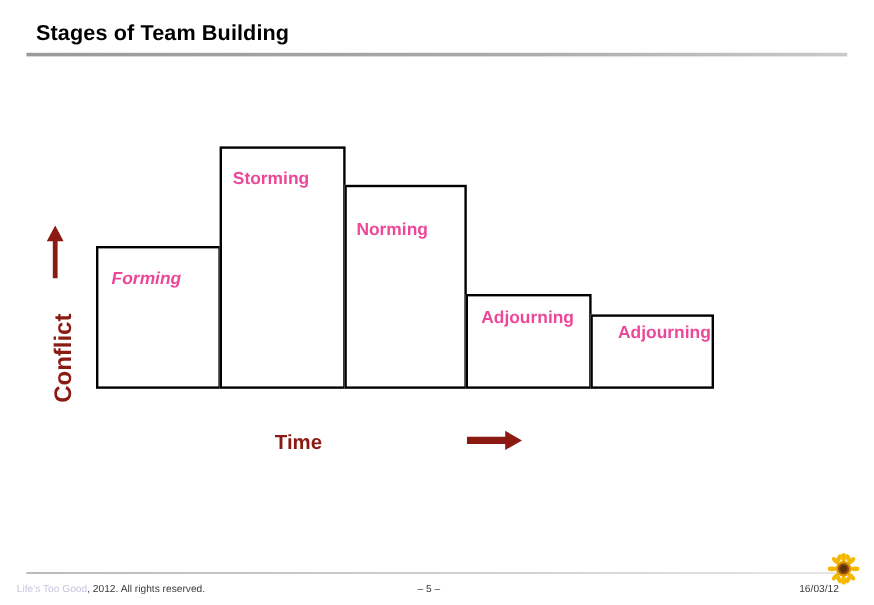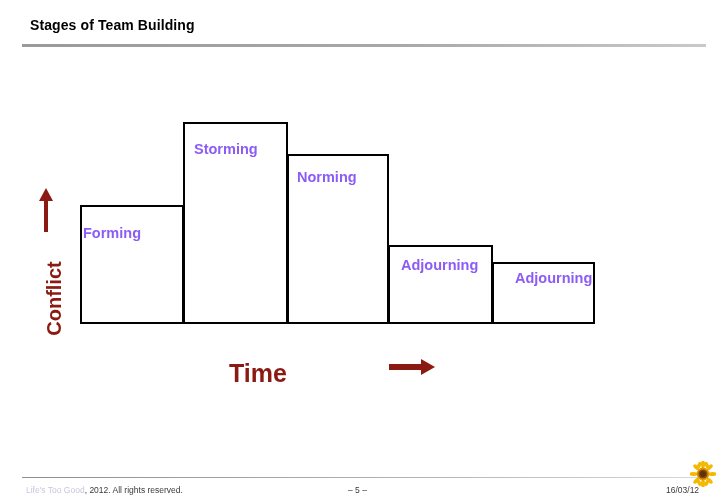--- a/index.html
+++ b/index.html
@@ -14,21 +14,21 @@
     overflow: hidden;
     font-family: "Liberation Sans", sans-serif;
     color: #000000;
   }
 
   
   #slide-title {
     position: absolute;
     left: 30px;
     top: 17px;
-    font-size: 14px;
+    font-size: 18px;
     font-weight: bold;
     letter-spacing: 0.1px;
     color: #000000;
     white-space: nowrap;
   }
   #title-rule {
     position: absolute;
     left: 22px;
     top: 44px;
     width: 684px;
@@ -48,34 +48,34 @@
   .stage-box {
     position: absolute;
     background: #ffffff;
     border: 2px solid #000000;
     box-sizing: border-box;
   }
   .stage-label {
     position: absolute;
     font-size: 14.5px;
     font-weight: bold;
-    color: #8b5cf6;
+    color: #ec4899;
     white-space: nowrap;
   }
 
   
   #box-forming    { left: 80px;  top: 205px; width: 104px; height: 119px; }
   #box-storming   { left: 183px; top: 122px; width: 105px; height: 202px; }
   #box-norming    { left: 287px; top: 154px; width: 102px; height: 170px; }
   #box-performing { left: 388px; top: 245px; width: 105px; height:  79px; }
   #box-adjourning { left: 492px; top: 262px; width: 103px; height:  62px; }
 
-  #label-forming    { left: 83px;  top: 225px; }
+  #label-forming    { left: 93px;  top: 225px; font-style: italic; }
   #label-storming   { left: 194px; top: 141px; }
-  #label-norming    { left: 297px; top: 169px; text-align: right; }
+  #label-norming    { left: 297px; top: 184px; text-align: right; }
   #label-performing { left: 401px; top: 257px; }
   #label-adjourning { left: 515px; top: 270px; }
 
   
   .axis-text {
     position: absolute;
     color: #8B1A13;
     font-weight: bold;
     white-space: nowrap;
   }
@@ -84,21 +84,21 @@
     top: 287px;
     width: 120px;
     font-size: 20px;
     text-align: center;
     transform: rotate(-90deg);
     transform-origin: center center;
   }
   #label-time {
     left: 229px;
     top: 359px;
-    font-size: 25px;
+    font-size: 17px;
   }
 
   
   #arrow-conflict {
     position: absolute;
     left: 38px;
     top: 188px;
     width: 16px;
     height: 44px;
   }
@@ -115,21 +115,21 @@
   #footer-rule {
     position: absolute;
     left: 22px;
     top: 477px;
     width: 684px;
     height: 1px;
     background: linear-gradient(to right, #8e8e8e 0%, #b5b5b5 60%, #d8d8d8 100%);
   }
   #footer-left {
     position: absolute;
-    left: 26px;
+    left: 14px;
     top: 485px;
     font-size: 8.5px;
     color: #3a3a3a;
     white-space: nowrap;
   }
   #footer-brand {
     color: #c9c6e0;
   }
   #footer-page {
     position: absolute;

